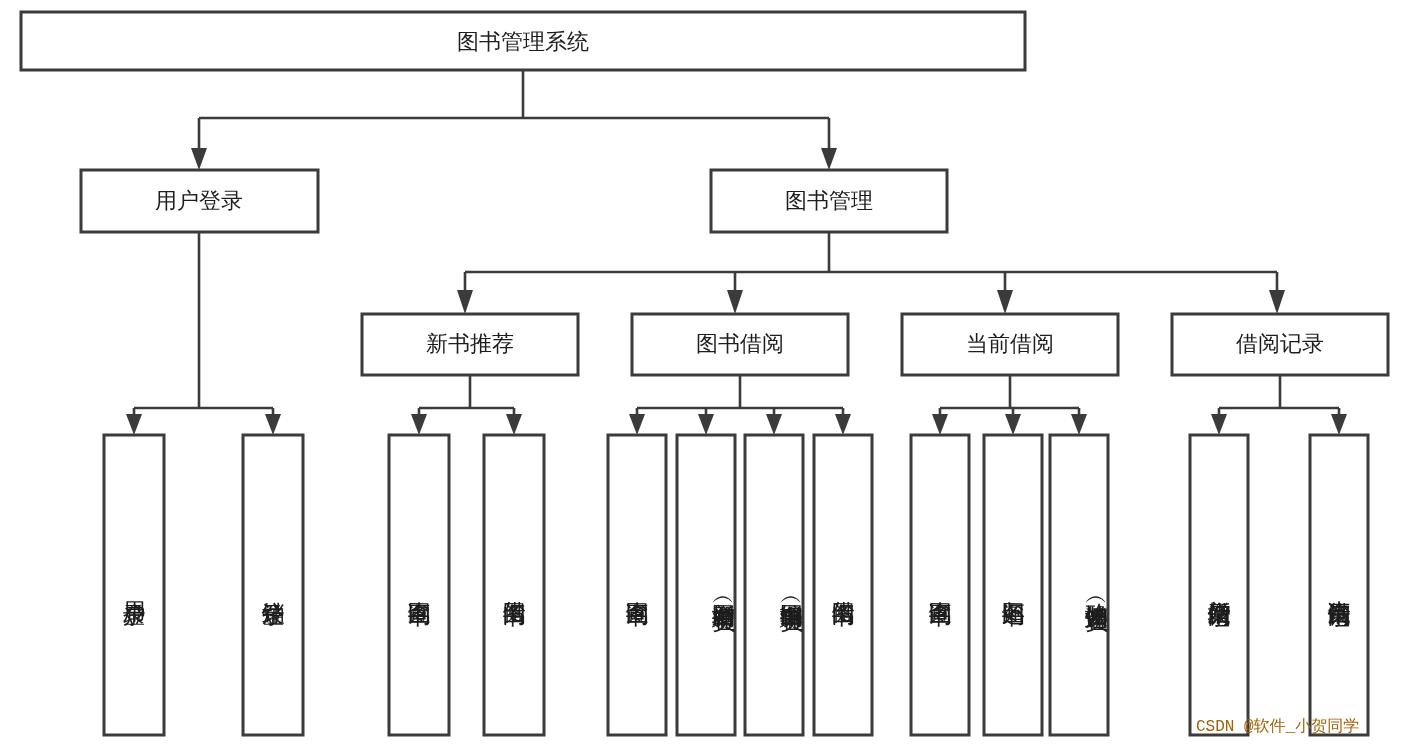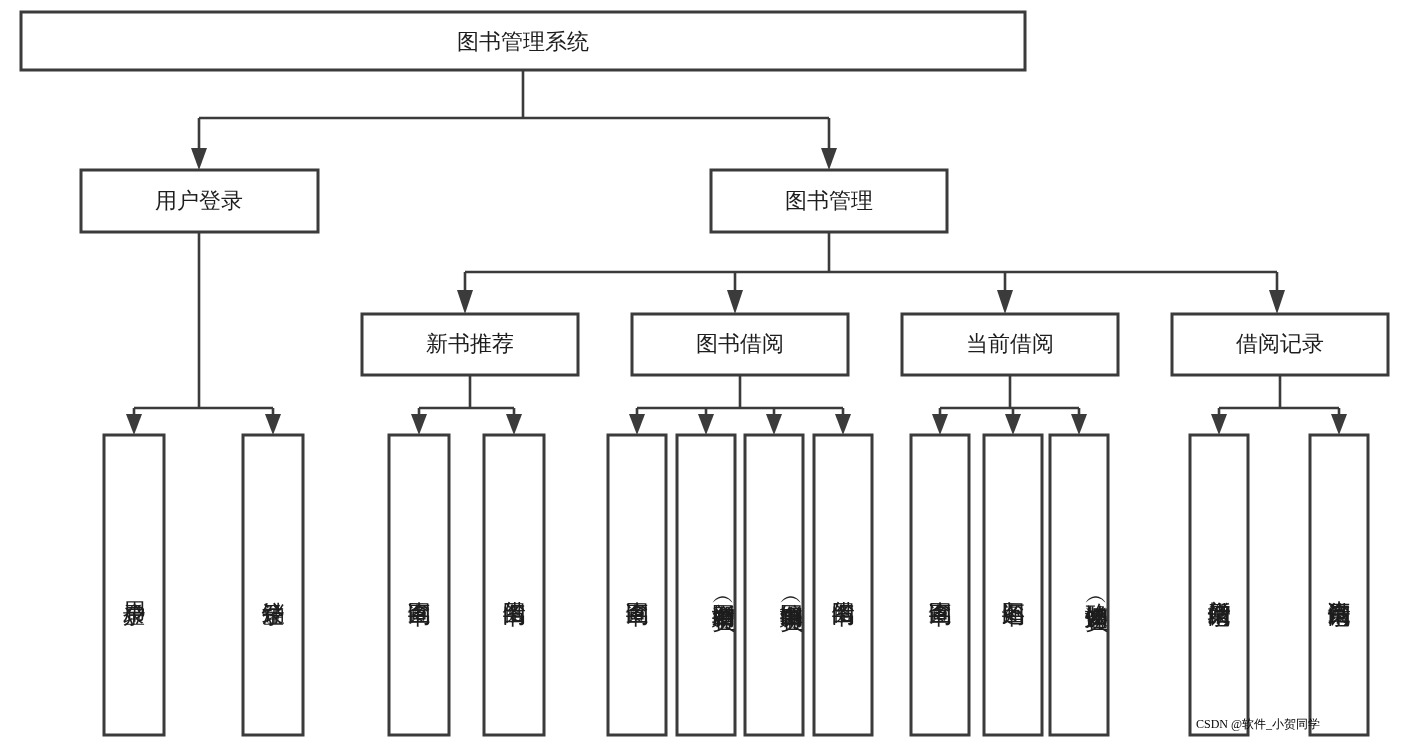--- a/index.html
+++ b/index.html
@@ -62,23 +62,23 @@
     text-align: center;
     display: flex;
     align-items: center;
     justify-content: center;
     white-space: nowrap;
     pointer-events: none;
     box-sizing: border-box;
   }
   .watermark {
     position: absolute;
-    font-family: Liberation Serif, serif;
-    font-size: 12px;
-    color: #000000;
+    font-family: Liberation Mono, monospace;
+    font-size: 16px;
+    color: #a16207;
     white-space: nowrap;
     user-select: none;
   }
 </style>
 </head>
 <body>
 
 <div id="diagram-root">
 
   <svg class="flow" viewBox="0 0 1405 747" xmlns="http://www.w3.org/2000/svg">

